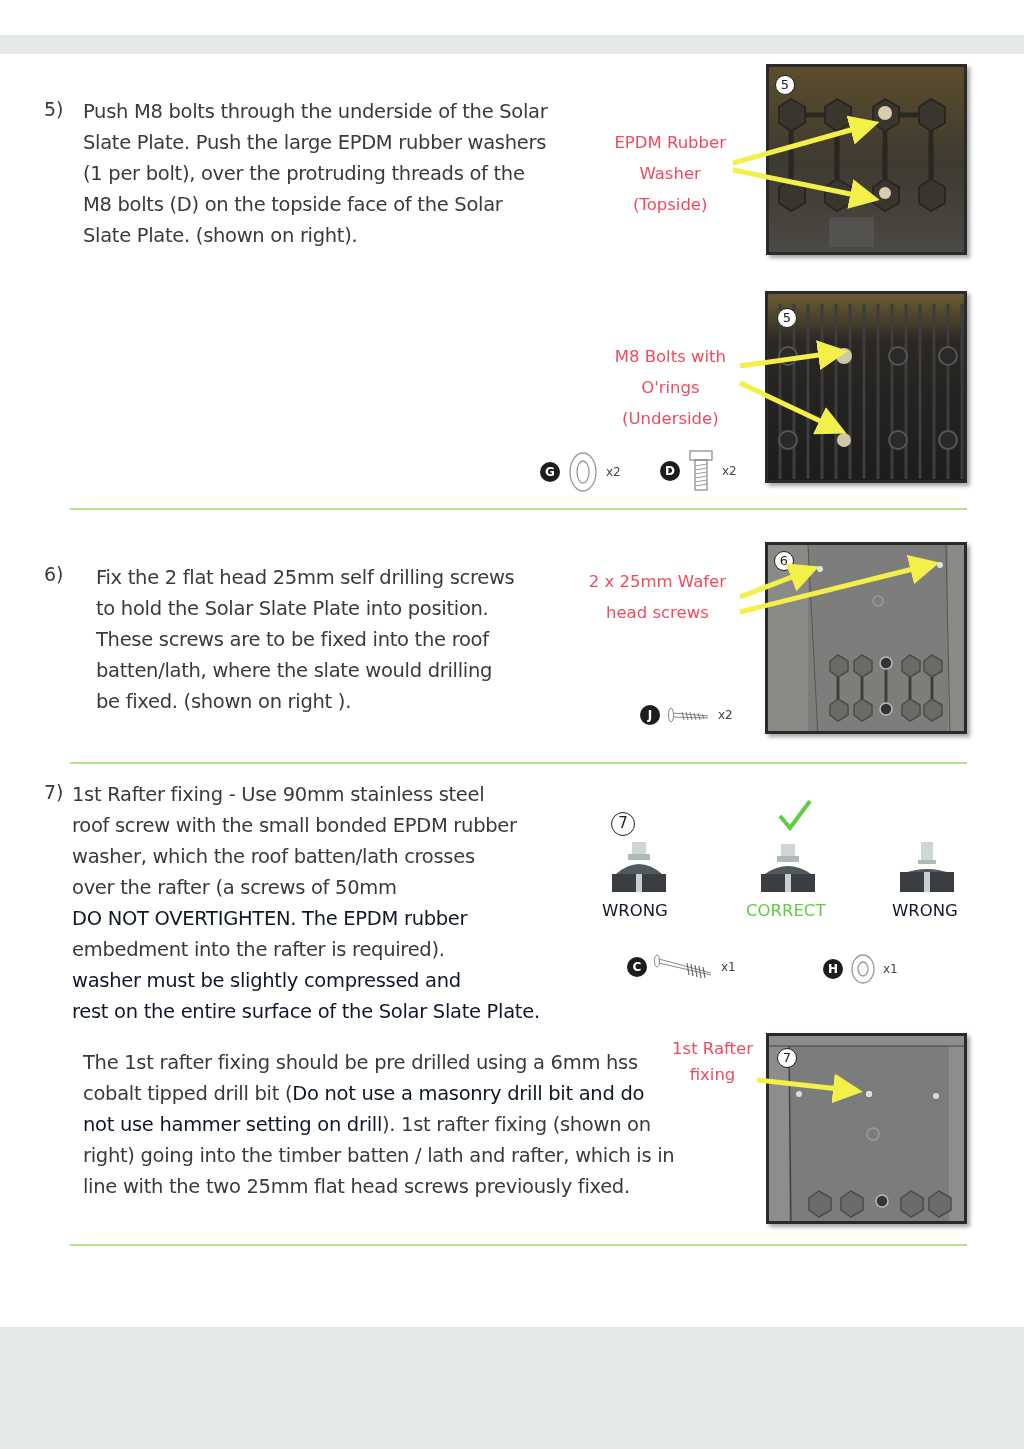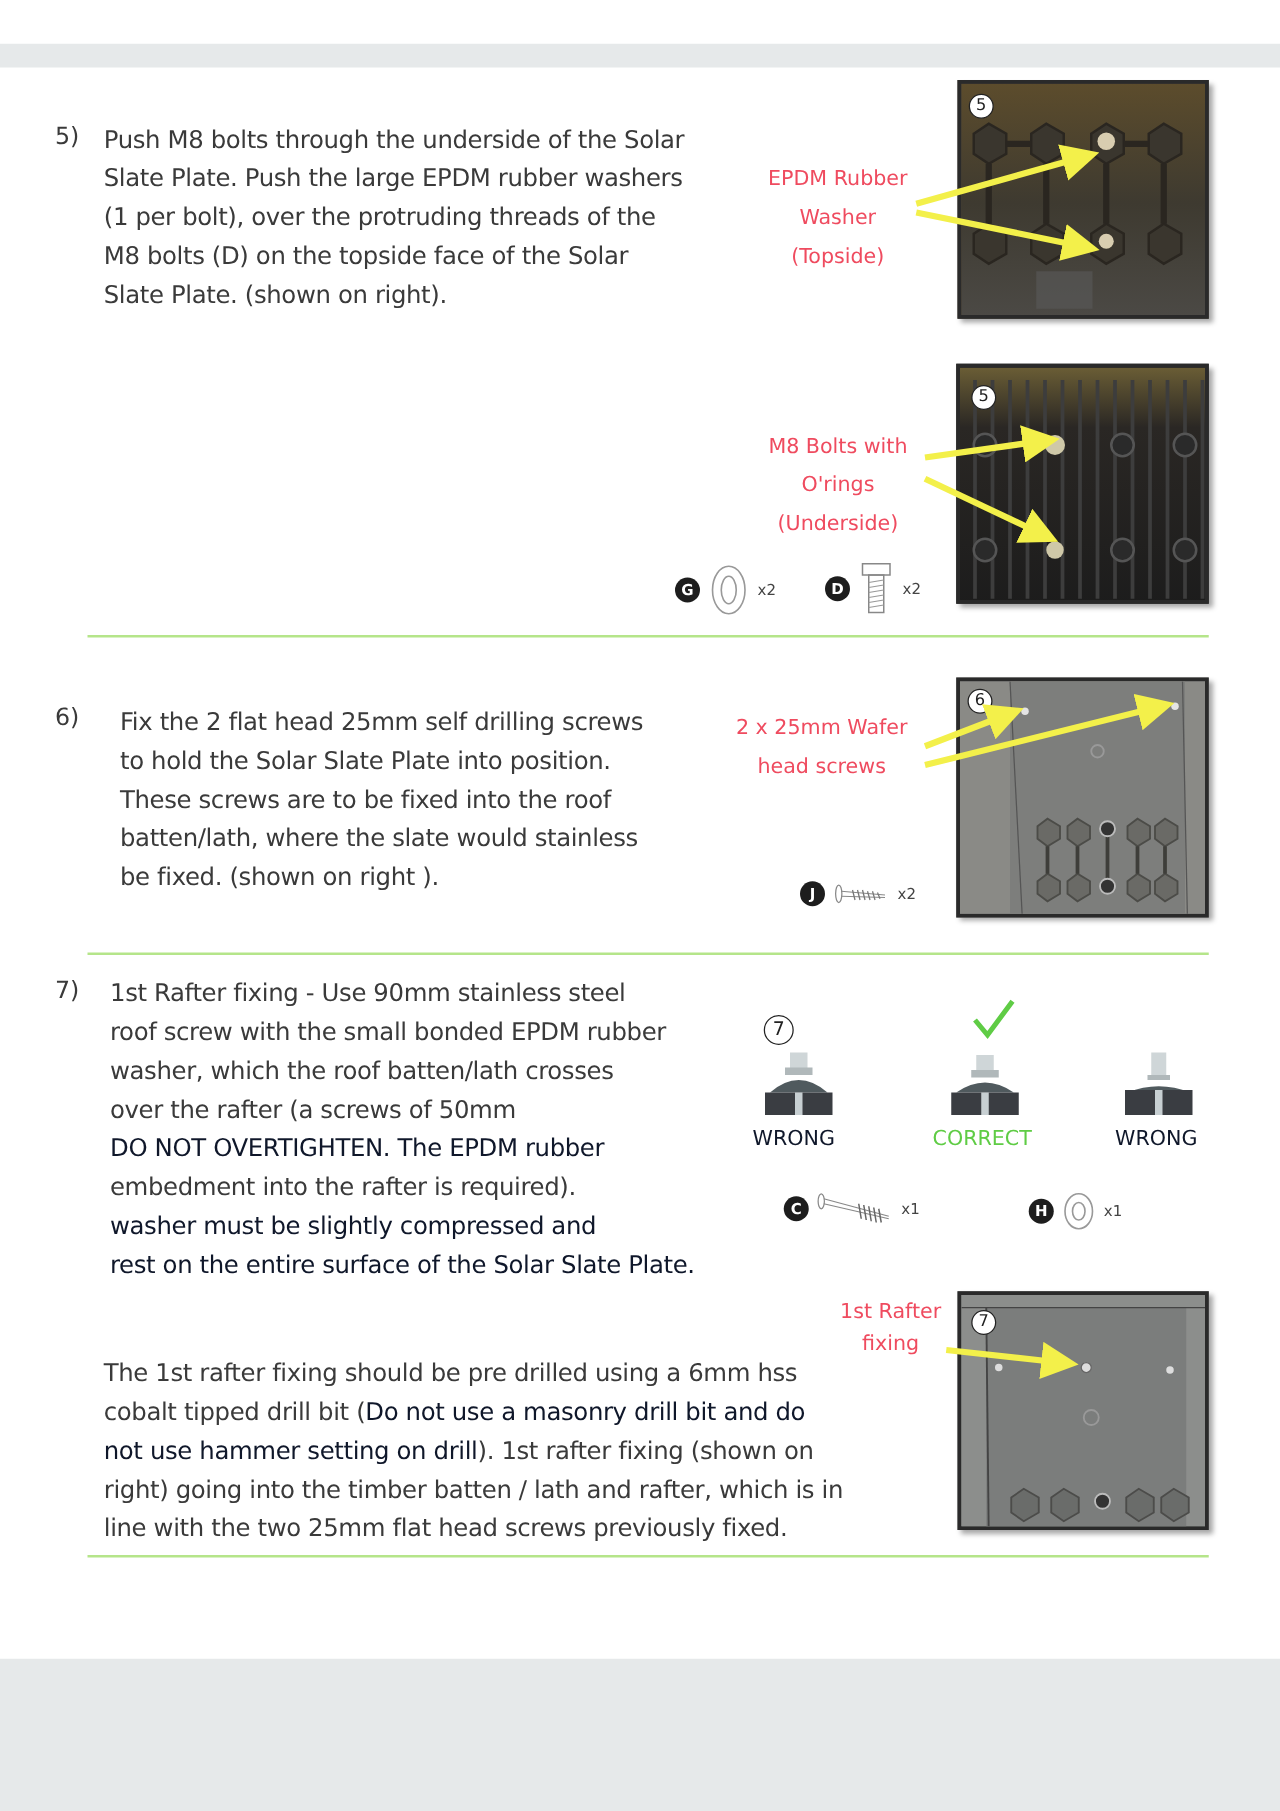--- a/index.html
+++ b/index.html
@@ -149,21 +149,21 @@
   <span class="qty">x2</span>
 </div>
 
 <div class="divider" style="top:508px;"></div>
 
 <div class="step-num" style="left:44px; top:563px;">6)</div>
 <div class="para" style="left:96px; top:562px;">
   <span class="line">Fix the 2 flat head 25mm self drilling screws</span>
   <span class="line">to hold the Solar Slate Plate into position.</span>
   <span class="line">These screws are to be fixed into the roof</span>
-  <span class="line">batten/lath, where the slate would stainless</span>
+  <span class="line">batten/lath, where the slate would drilling</span>
   <span class="line">be fixed. (shown on right ).</span>
 </div>
 
 <div class="label" style="right:298px; top:566px;">
   <div>2 x 25mm Wafer</div>
   <div>head screws</div>
 </div>
 
 <div class="photo" style="left:765px; top:542px; width:202px; height:192px; background:#7a7a78;">
   <svg width="202" height="192">
@@ -211,21 +211,21 @@
         <line x1="32" y1="8" x2="34" y2="15"></line>
         <line x1="36" y1="9" x2="38" y2="14"></line>
       </g>
   </svg>
   <span class="qty">x2</span>
 </div>
 
 <div class="divider" style="top:762px;"></div>
 
 <div class="step-num" style="left:44px; top:781px;">7)</div>
-<div class="para" style="left:88px; top:779px;">
+<div class="para" style="left:72px; top:779px;">
   <span class="line">1st Rafter fixing - Use 90mm stainless steel</span>
   <span class="line">roof screw with the small bonded EPDM rubber</span>
   <span class="line">washer, which the roof batten/lath crosses</span>
   <span class="line">over the rafter (a screws of 50mm</span>
   <span class="line red">DO NOT OVERTIGHTEN. The EPDM rubber</span>
   <span class="line">embedment into the rafter is required).</span>
   <span class="line red">washer must be slightly compressed and</span>
   <span class="line red">rest on the entire surface of the Solar Slate Plate.</span>
 </div>
 
@@ -280,21 +280,21 @@
 </div>
 <div class="part" style="left:823px; top:953px;">
   <span class="part-letter">H</span>
   <svg width="28" height="32">
       <ellipse cx="14" cy="16" rx="11" ry="14" fill="none" stroke="#999" stroke-width="1.3"></ellipse>
       <ellipse cx="14" cy="16" rx="5" ry="7" fill="none" stroke="#999" stroke-width="1.3"></ellipse>
     </svg>
   <span class="qty">x1</span>
 </div>
 
-<div class="para" style="left:83px; top:1047px;margin-top:36px;">
+<div class="para" style="left:83px; top:1047px;">
   <span class="line">The 1st rafter fixing should be pre drilled using a 6mm hss</span>
   <span class="line"><span>cobalt tipped drill bit (</span><span class="red">Do not use a masonry drill bit and do</span></span>
   <span class="line"><span class="red">not use hammer setting on drill</span><span>). 1st rafter fixing (shown on</span></span>
   <span class="line">right) going into the timber batten / lath and rafter, which is in</span>
   <span class="line">line with the two 25mm flat head screws previously fixed.</span>
 </div>
 
 <div class="label" style="right:271px; top:1036px; line-height:26px;">
   <div>1st Rafter</div>
   <div>fixing</div>

